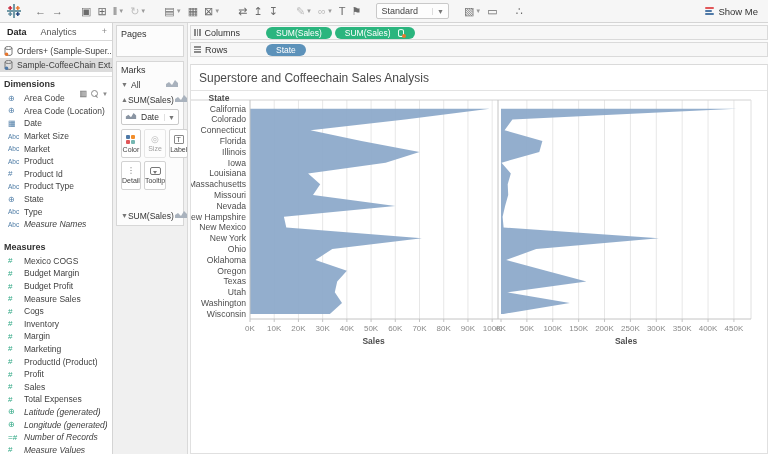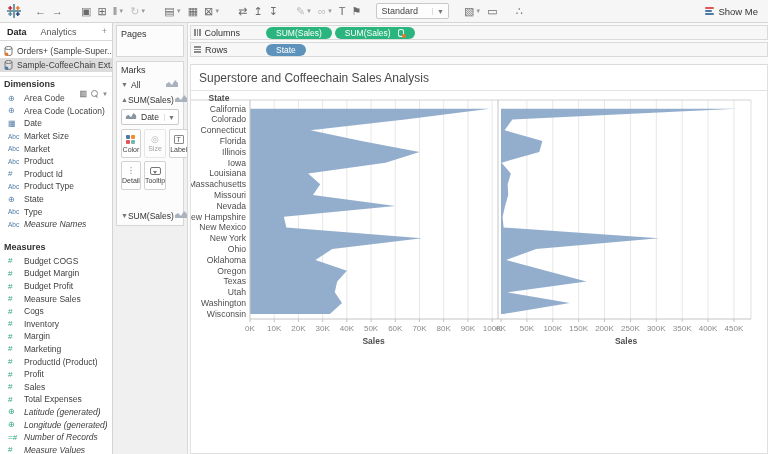--- a/index.html
+++ b/index.html
@@ -310,21 +310,21 @@
             <span class="flabel">Measure Names</span>
           </div>
         </div>
       <div class="measures-block">
         <div class="pane-header">
           <span>Measures</span>
         </div>
         <div id="meas-list">
             <div class="field-row">
               <span class="ficon icon-green">#</span>
-              <span class="flabel">Budget COGS</span>
+              <span class="flabel">Mexico COGS</span>
             </div>
             <div class="field-row">
               <span class="ficon icon-green">#</span>
               <span class="flabel">Budget Margin</span>
             </div>
             <div class="field-row">
               <span class="ficon icon-green">#</span>
               <span class="flabel">Budget Profit</span>
             </div>
             <div class="field-row">

